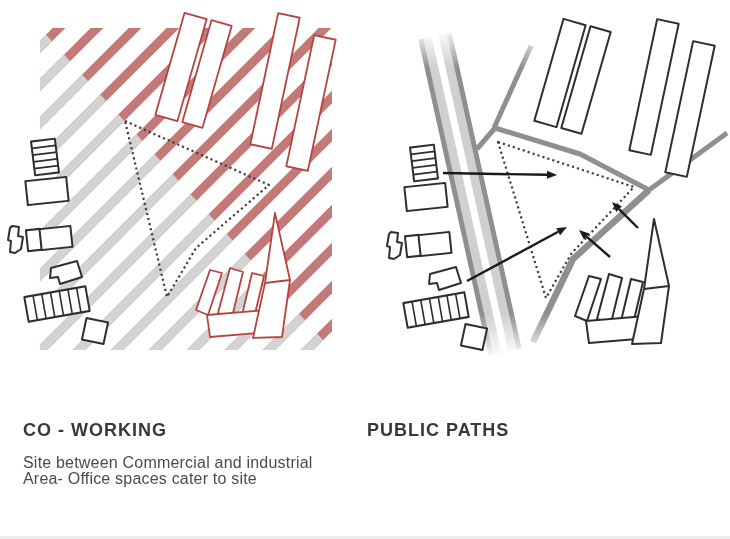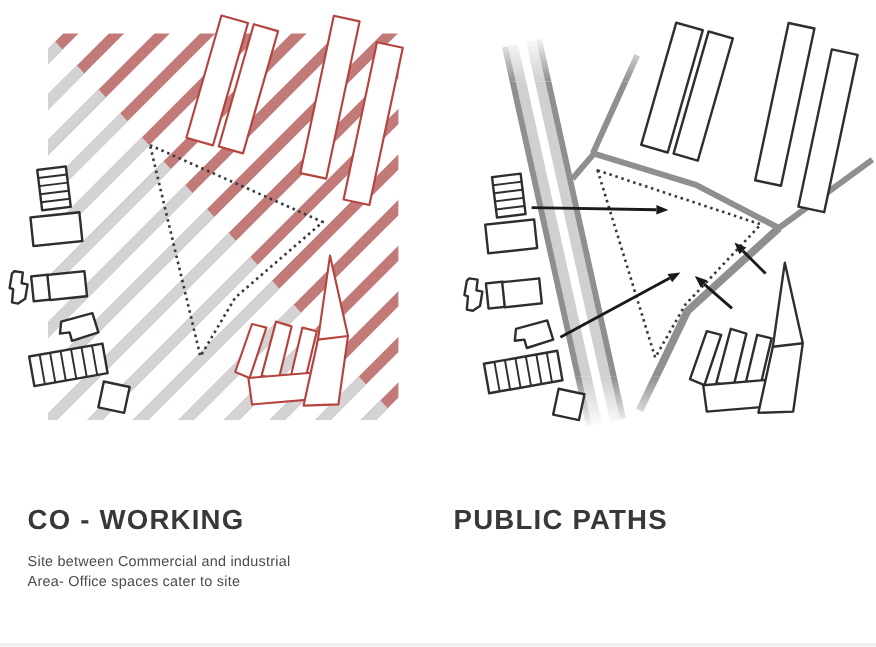--- a/index.html
+++ b/index.html
@@ -3,25 +3,25 @@
 <meta charset="utf-8">
 <style>
   html,body{margin:0;padding:0;background:#ffffff;}
   .canvas{
     position:relative;width:730px;height:539px;background:#ffffff;
     font-family:"Liberation Sans",sans-serif;overflow:hidden;
   }
   .diagrams{position:absolute;left:0;top:0;}
   .caption{position:absolute;top:420px;width:330px;}
   .caption h3{
-    margin:0 0 14px 0;font-size:23px;font-weight:bold;
+    margin:0 0 14px 0;font-size:18px;font-weight:bold;
     letter-spacing:1px;color:#383838;
   }
   .caption p{
-    margin:0;font-size:12px;line-height:15.5px;color:#4b4b4b;
+    margin:0;font-size:16px;line-height:15.5px;color:#4b4b4b;
     letter-spacing:0.2px;
   }
   .bottom-strip{
     position:absolute;left:0;bottom:0;width:730px;height:3px;background:#ececec;
   }
 </style>
 </head>
 <body>
 
 <div class="canvas">
@@ -224,19 +224,19 @@
           </g>
         </g>
       </g>
   </svg>
 
   <div class="caption" style="left:23px">
     <h3>CO - WORKING</h3>
     <p><span>Site between Commercial and industrial</span><br><span>Area- Office spaces cater to site</span></p>
   </div>
 
-  <div class="caption" style="left:378px">
+  <div class="caption" style="left:367px">
     <h3>PUBLIC PATHS</h3>
     <p><br></p>
   </div>
 
   <div class="bottom-strip"></div>
 </div>
 
 </body></html>

